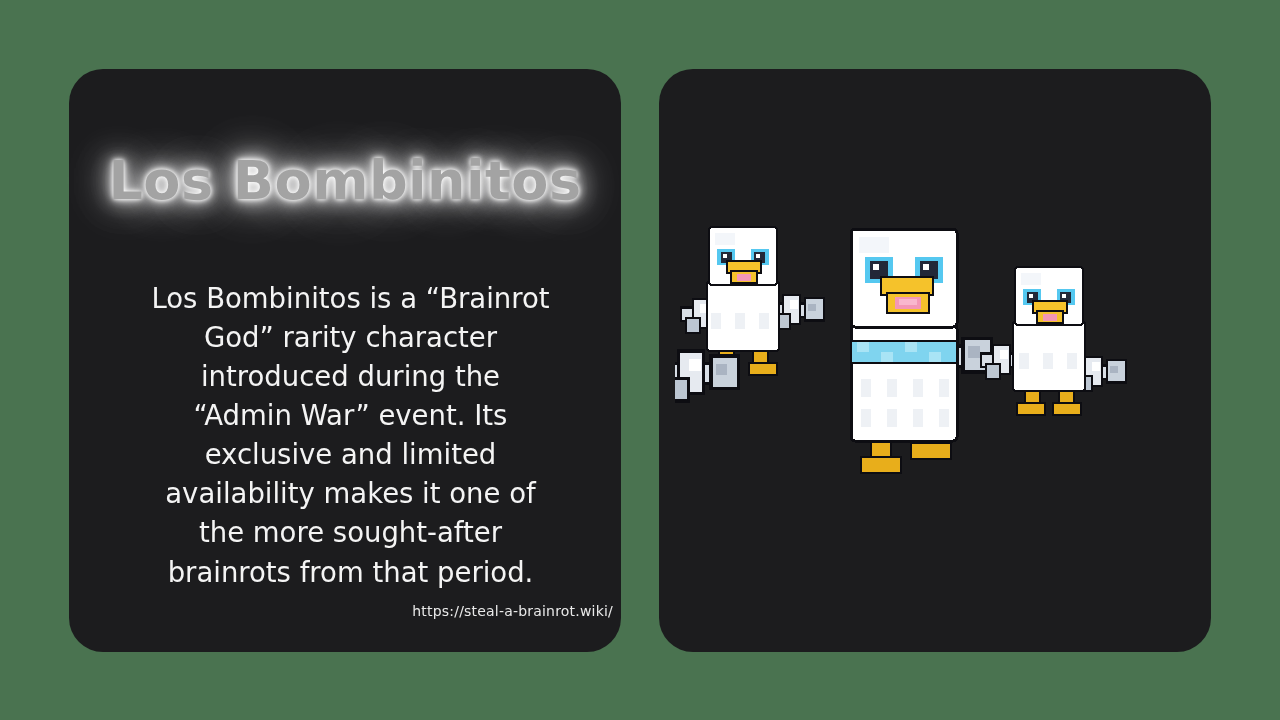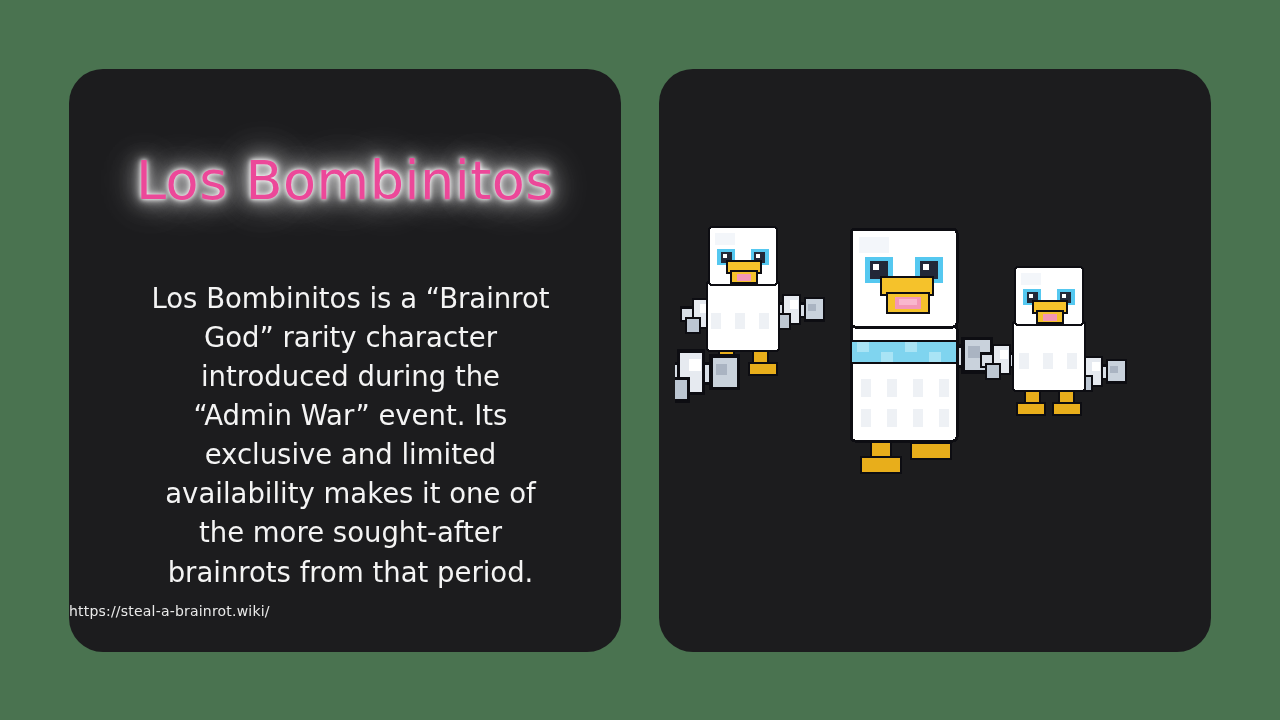--- a/index.html
+++ b/index.html
@@ -32,23 +32,23 @@
     display:flex;
     flex-direction:column;
     align-items:center;
     padding:22px 8px 26px;
   }
 
   .char-title {
     margin-top:62px;
     font-size:54px;
     line-height:1.05;
-    color:#ec4899;
+    color:#a3a3a3;
     letter-spacing:0.5px;
-    font-weight:400;
+    font-weight:700;
     text-align:center;
     text-shadow:
        0 0 4px #ffffff,
        0 0 10px #ffffff,
        0 0 20px rgba(255,255,255,.95),
        0 0 34px rgba(255,255,255,.75),
        0 0 52px rgba(255,255,255,.45),
        0 0 72px rgba(255,255,255,.25);
   }
 
@@ -59,21 +59,21 @@
     line-height:1.42;
     color:#f4f4f4;
     text-align:center;
     margin-left:11px;
   }
 
   .source-url {
     position:absolute;
     left:0; right:8px;
     bottom:33px;
-    text-align:left;
+    text-align:right;
     font-size:14px;
     letter-spacing:.2px;
     color:#e9e9e9;
   }
 
   
   .art-card {
     display:flex;
     align-items:center;
     justify-content:center;

